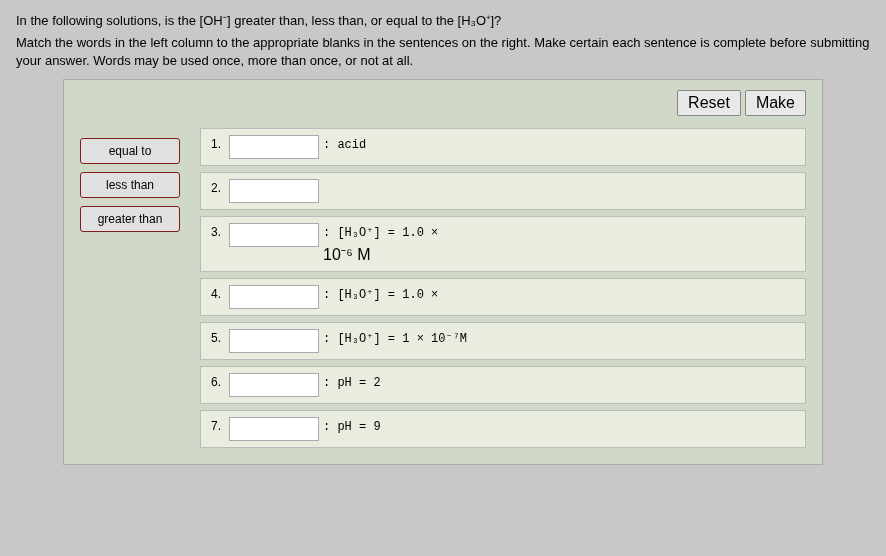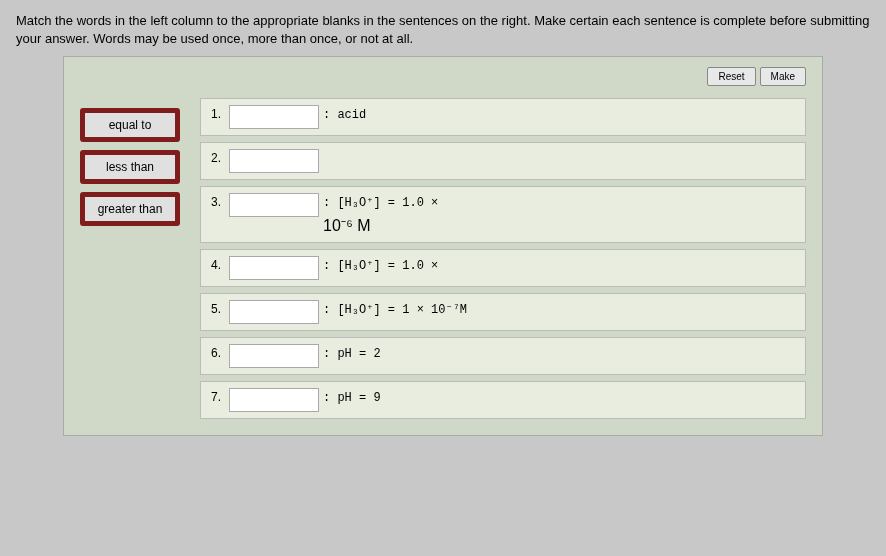--- a/index.html
+++ b/index.html
@@ -32,41 +32,41 @@
       justify-content: flex-end;
       gap: 4px;
       margin-bottom: 12px;
     }
 
     .btn {
       padding: 3px 10px;
       border: 1px solid #888;
       background: #e8e8e8;
       cursor: pointer;
-      font-size: 10px;
+      font-size: 16px;
       border-radius: 2px;
     }
 
     .content-area {
       display: flex;
       gap: 20px;
       align-items: flex-start;
     }
 
     .left-column {
       display: flex;
       flex-direction: column;
       gap: 8px;
       min-width: 100px;
       padding-top: 10px;
     }
 
     .word-chip {
       background: #e0e0e0;
-      border: 5px solid #7f1d1d;
+      border: 1px solid #7f1d1d;
       border-radius: 3px;
       padding: 5px 10px;
       text-align: center;
       font-size: 12px;
       cursor: grab;
       white-space: nowrap;
     }
 
     .right-column {
       flex: 1;
@@ -124,20 +124,21 @@
     .row-sub-line {
       font-size: 16px;
       margin-top: 2px;
       padding-left: 0px;
     }
   </style>
 </head>
 <body>
 
 <div class="instructions">
+  <p>In the following solutions, is the [OH⁻] greater than, less than, or equal to the [H₃O⁺]?</p>
   <p>Match the words in the left column to the appropriate blanks in the sentences on the right. Make certain each sentence is complete before submitting your answer. Words may be used once, more than once, or not at all.</p>
 </div>
 
 <div class="main-container">
   <div class="top-buttons">
     <button class="btn">Reset</button>
     <button class="btn">Make</button>
   </div>
 
   <div class="content-area">

